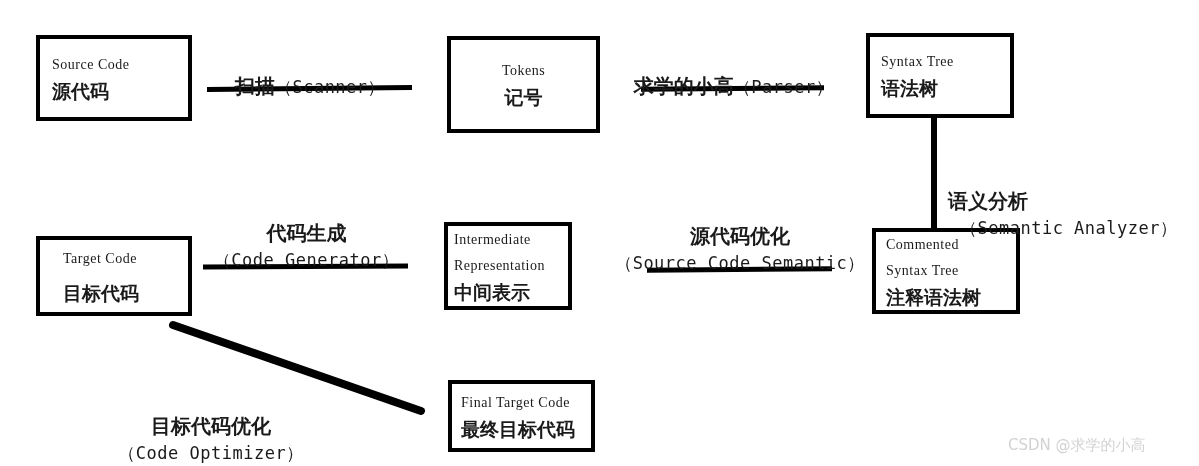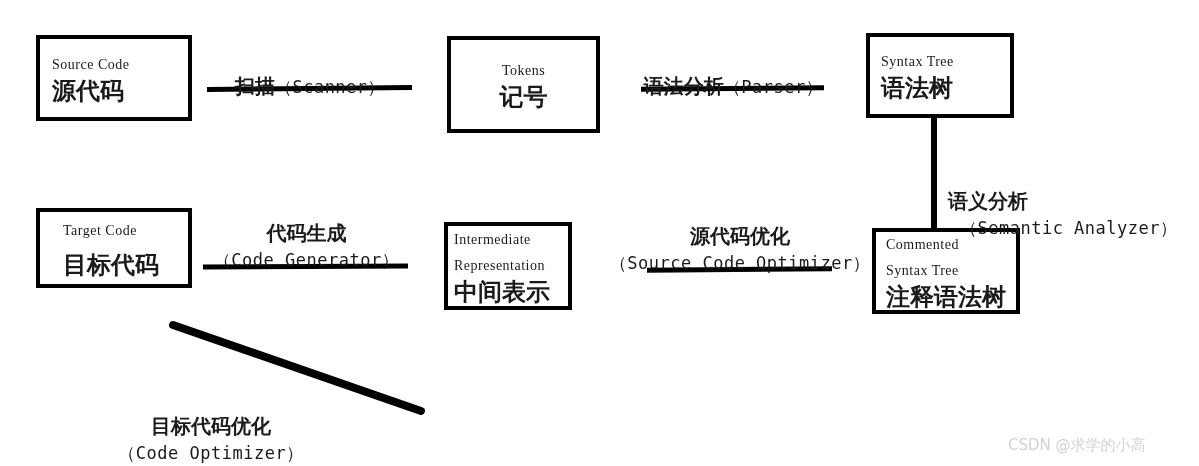--- a/index.html
+++ b/index.html
@@ -28,21 +28,21 @@
   }
   .node .line {
     font-family: Liberation Serif, serif;
     font-size: 14px;
     line-height: 26px;
     letter-spacing: 0.5px;
     color: #1a1a1a;
   }
   .node .line.cn {
     font-family: "DejaVu Sans", "Liberation Sans", sans-serif;
-    font-size: 24px;
+    font-size: 19px;
     line-height: 27px;
     letter-spacing: 0px;
     font-weight: 600;
   }
   .node.center { align-items: center; }
   .node.left   { align-items: flex-start; }
 
   .edge {
     position: absolute;
     background: #000000;
@@ -115,56 +115,60 @@
     <span class="line">Syntax Tree</span>
     <span class="line cn">注释语法树</span>
   </div>
 
   <div class="node left" style="left:444px; top:222px; width:128px; height:88px; padding-left:6px;">
     <span class="line">Intermediate</span>
     <span class="line">Representation</span>
     <span class="line cn">中间表示</span>
   </div>
 
-  <div class="node left" style="left:36px; top:208px; width:156px; height:80px; padding-left:23px;gap:8px;">
+  <div class="node left" style="left:36px; top:236px; width:156px; height:80px; padding-left:23px;gap:8px;">
     <span class="line">Target Code</span>
     <span class="line cn">目标代码</span>
   </div>
 
+  <div class="node left" style="left:448px; top:380px; width:147px; height:72px; padding-left:9px;">
+    <span class="line">Final Target Code</span>
+    <span class="line cn">最终目标代码</span>
+  </div>
 
   <div class="edge h" style="left:207px; top:86px; width:205px; transform:rotate(-0.5deg);"></div>
 
   <div class="edge h" style="left:641px; top:86px; width:183px; transform:rotate(-0.4deg);"></div>
 
   <div class="edge v" style="left:931px; top:118px; width:6px; height:110px;"></div>
 
   <div class="edge h" style="left:647px; top:267px; width:185px; transform:rotate(-0.4deg);"></div>
 
   <div class="edge h" style="left:203px; top:264px; width:205px; transform:rotate(-0.3deg);"></div>
 
   <svg class="edge-diagonal" viewBox="0 0 1199 466" xmlns="http://www.w3.org/2000/svg">
     <line x1="173" y1="325" x2="421" y2="411" stroke="#000000" stroke-width="8" stroke-linecap="round"></line>
   </svg>
 
   <div class="edge-label inline" style="left:207px; top:33px; width:206px;">
     <span class="l-cn">扫描</span><span class="l-en">（Scanner）</span>
   </div>
 
   <div class="edge-label inline" style="left:621px; top:33px; width:225px;">
-    <span class="l-cn">语法分析</span><span class="l-en">（Parser）</span>
+    <span class="l-cn">求学的小高</span><span class="l-en">（Parser）</span>
   </div>
 
   <div class="edge-label" style="left:948px; top:148px; width:250px; text-align:left;">
     <div class="l-cn">语义分析</div>
     <div class="l-en" style="margin-left:12px;">（Semantic Analyzer）</div>
   </div>
 
   <div class="edge-label" style="left:604px; top:183px; width:272px;">
     <div class="l-cn">源代码优化</div>
-    <div class="l-en">（Source Code Optimizer）</div>
+    <div class="l-en">（Source Code Semantic）</div>
   </div>
 
   <div class="edge-label" style="left:203px; top:180px; width:207px;">
     <div class="l-cn">代码生成</div>
     <div class="l-en">（Code Generator）</div>
   </div>
 
   <div class="edge-label" style="left:100px; top:373px; width:222px;">
     <div class="l-cn">目标代码优化</div>
     <div class="l-en">（Code Optimizer）</div>

